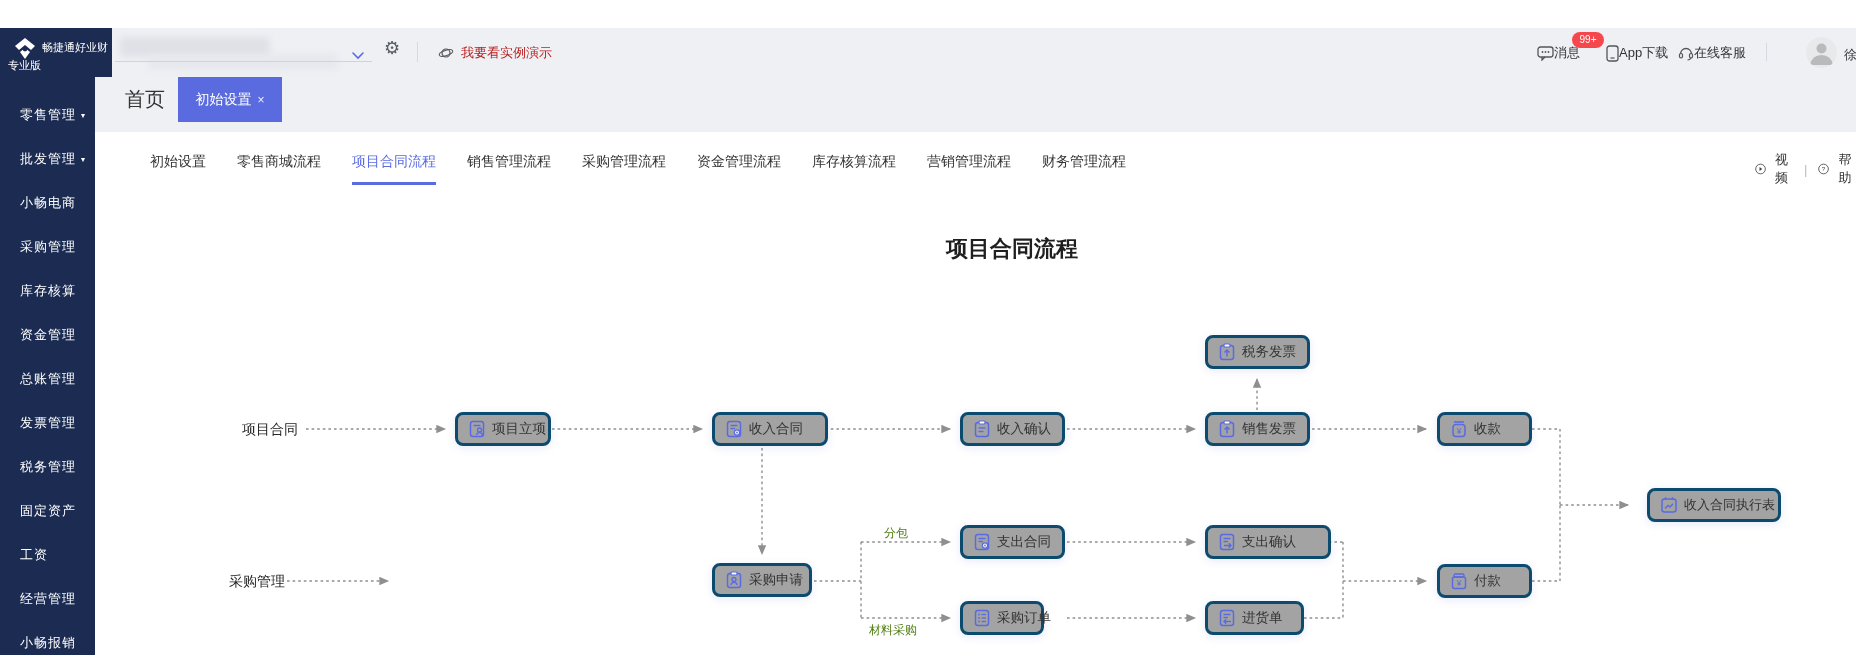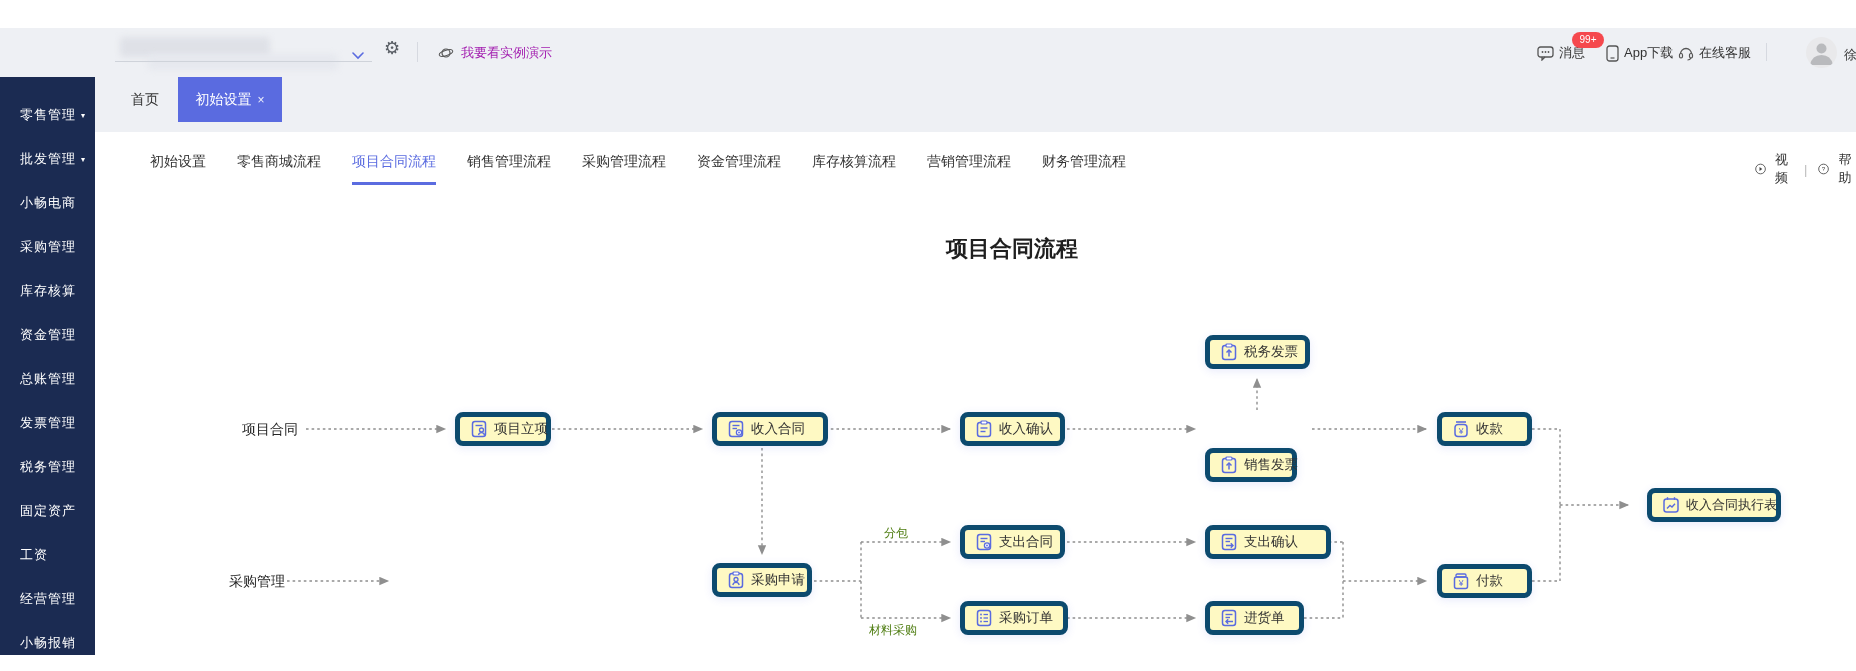--- a/index.html
+++ b/index.html
@@ -12,33 +12,33 @@
   .logo-block { position:absolute; left:0; top:28px; width:112px; height:49px; background:#1b2b52; color:#fff; z-index:5; }
   .logo-icon { position:absolute; left:12px; top:8px; }
   .brand-name { position:absolute; left:42px; top:12px; font-size:11px; white-space:nowrap; }
   .brand-edition { position:absolute; left:8px; top:30px; font-size:11px; }
 
   .blur-blob { position:absolute; border-radius:4px; filter:blur(3px); }
   .org-underline { position:absolute; left:115px; top:61px; width:257px; border-bottom:1px solid #cfd3da; }
   .hdr-chevron { position:absolute; left:352px; top:46px; }
   .hdr-gear { position:absolute; left:384px; top:37px; font-size:18px; color:#5a5f66; cursor:pointer; }
   .hdr-div1 { position:absolute; left:417px; top:42px; width:1px; height:20px; background:#d6d9e0; }
-  .demo-link { position:absolute; left:438px; top:44px; display:flex; align-items:center; gap:7px; font-size:13px; color:#a21caf; cursor:pointer; }
-
-  .hdr-right-item { position:absolute; top:44px; display:flex; align-items:center; gap:5px; font-size:13px; color:#333; cursor:pointer; }
+  .demo-link { position:absolute; left:438px; top:44px; display:flex; align-items:center; gap:7px; font-size:13px; color:#b91c1c; cursor:pointer; }
+
+  .hdr-right-item { position:absolute; top:44px; display:flex; align-items:center; font-size:13px; color:#333; cursor:pointer; }
   .msg-badge { position:absolute; left:1572px; top:32px; min-width:32px; height:16px; background:#f5484d; color:#fff;
                border-radius:9px; font-size:10px; line-height:16px; text-align:center; padding:0 5px; z-index:6; }
   .hdr-div2 { position:absolute; left:1766px; top:43px; width:1px; height:18px; background:#d6d9e0; }
   .avatar { position:absolute; left:1806px; top:37px; width:31px; height:31px; border-radius:50%; background:#e9e9eb; overflow:hidden; }
   .username { position:absolute; left:1844px; top:46px; font-size:13px; color:#333; white-space:nowrap; }
 
   
   .tabstrip { position:absolute; left:95px; top:77px; width:1761px; height:55px; background:#eef0f4; }
   .tab-home { position:absolute; left:112px; top:77px; width:66px; height:45px; display:flex; align-items:center; justify-content:center;
-              font-size:14px; color:#333; cursor:pointer; }
+              font-size:20px; color:#333; cursor:pointer; }
   .tab-active { position:absolute; left:178px; top:77px; width:104px; height:45px; background:#5a6be0; color:#fff;
                 display:flex; align-items:center; justify-content:center; gap:6px; font-size:14px; cursor:pointer; }
   .tab-close { font-size:12px; opacity:.9; cursor:pointer; }
 
   
   .sidebar { position:absolute; left:0; top:77px; width:95px; height:578px; background:#1b2b52; padding-top:16px; z-index:4; }
   .side-item { height:44px; display:flex; align-items:center; padding-left:20px; color:#fff; font-size:13px;
                letter-spacing:1px; cursor:pointer; white-space:nowrap; }
   .caret { font-size:8px; margin-left:5px; color:#fff; }
 
@@ -46,34 +46,45 @@
   .panel { position:absolute; left:110px; top:132px; width:1746px; height:539px; background:#fff; border-radius:8px 0 0 0; }
   .nav-row { position:absolute; left:40px; top:21px; display:flex; gap:31px; }
   .nav-item { font-size:14px; color:#333; padding-bottom:11px; cursor:pointer; white-space:nowrap; }
   .nav-item.active { color:#5b6ce0; border-bottom:3px solid #5b6ce0; }
   .panel-links { position:absolute; left:1755px; top:151px; display:flex; align-items:center; gap:9px; font-size:13px; color:#333; z-index:5; }
   .plinks-div { color:#bbb; margin:0 2px; }
 
   .flow-title { position:absolute; left:892px; top:234px; width:240px; text-align:center; font-size:22px; font-weight:600; color:#1f1f1f; }
 
   
-  .node { position:absolute; height:34px; background:#fef9c3; border:5px solid #0c4a6e; border-radius:8px;
+  .node { position:absolute; height:34px; background:#a3a3a3; border:3px solid #0c4a6e; border-radius:8px;
           box-shadow:0 2px 8px rgba(90,107,224,.14); display:flex; align-items:center; gap:6px;
           padding:0 10px; font-size:13.5px; color:#333; white-space:nowrap; cursor:pointer; z-index:3; }
   .node svg { flex:0 0 auto; }
   .lane-label { position:absolute; font-size:14px; color:#262626; z-index:3; }
   .branch-label { position:absolute; font-size:12px; color:#4d7c0f; z-index:3; }
   .wires { position:absolute; left:0; top:0; z-index:2; pointer-events:none; }
 </style>
 </head>
 <body>
 
 <div id="app">
 
   <div class="header"></div>
+  <div class="logo-block">
+    <span class="logo-icon">
+      <svg width="26" height="26" viewBox="0 0 26 26">
+          <path d="M13 2 L23 10 L19 14 L13 9 L7 14 L3 10 Z" fill="#fff"></path>
+          <path d="M13 12 L18 16 L13 23 L8 16 Z" fill="#fff"></path>
+          <circle cx="13" cy="13" r="2.4" fill="#1b2b52"></circle>
+        </svg>
+    </span>
+    <span class="brand-name">畅捷通好业财</span>
+    <span class="brand-edition">专业版</span>
+  </div>
 
   <div class="blur-blob" style="left:120px; top:37px; width:150px; height:20px; background:#dfe1e7;"></div>
   <div class="blur-blob" style="left:148px; top:54px; width:190px; height:16px; background:#e6e8ee;"></div>
   <div class="org-underline"></div>
   <span class="hdr-chevron">
     <svg width="12" height="8" viewBox="0 0 12 8">
         <polyline points="1,1 6,6 11,1" fill="none" stroke="#5a6be0" stroke-width="1.6" stroke-linecap="round"></polyline>
       </svg>
   </span>
   <span class="hdr-gear">⚙</span>
@@ -268,21 +279,21 @@
   <div class="node" style="left:960px; top:412px; width:105px;">
     <svg width="18" height="18" viewBox="0 0 18 18">
         <rect x="2.5" y="2.5" width="13" height="14" rx="2.5" fill="none" stroke="#5a6be0" stroke-width="1.5"></rect>
         <rect x="6" y="1" width="6" height="3" rx="1" fill="#fff" stroke="#5a6be0" stroke-width="1.2"></rect>
         <line x1="5.5" y1="8" x2="12.5" y2="8" stroke="#5a6be0" stroke-width="1.4"></line>
         <line x1="5.5" y1="11.5" x2="10.5" y2="11.5" stroke="#5a6be0" stroke-width="1.4"></line>
       </svg>
     <span>收入确认</span>
   </div>
 
-  <div class="node" style="left:1205px; top:412px; width:92px;margin-top:36px;">
+  <div class="node" style="left:1205px; top:412px; width:105px;">
     <svg width="18" height="18" viewBox="0 0 18 18">
         <rect x="2.5" y="2.5" width="13" height="14" rx="2.5" fill="none" stroke="#5a6be0" stroke-width="1.5"></rect>
         <rect x="6" y="1" width="6" height="3" rx="1" fill="#fff" stroke="#5a6be0" stroke-width="1.2"></rect>
         <line x1="9" y1="13.5" x2="9" y2="7" stroke="#5a6be0" stroke-width="1.5"></line>
         <path d="M6.5 9.5 L9 7 L11.5 9.5" fill="none" stroke="#5a6be0" stroke-width="1.5"></path>
       </svg>
     <span>销售发票</span>
   </div>
 
   <div class="node" style="left:1205px; top:335px; width:105px;">
@@ -338,21 +349,21 @@
   <div class="node" style="left:1205px; top:525px; width:126px;">
     <svg width="18" height="18" viewBox="0 0 18 18">
         <rect x="2.5" y="1.5" width="13" height="15" rx="2.5" fill="none" stroke="#5a6be0" stroke-width="1.5"></rect>
         <line x1="5.5" y1="5.5" x2="12.5" y2="5.5" stroke="#5a6be0" stroke-width="1.4"></line>
         <line x1="5.5" y1="8.5" x2="10" y2="8.5" stroke="#5a6be0" stroke-width="1.4"></line>
         <path d="M6 12.5 H13 M10.8 10.3 L13 12.5 L10.8 14.7" fill="none" stroke="#5a6be0" stroke-width="1.4"></path>
       </svg>
     <span>支出确认</span>
   </div>
 
-  <div class="node" style="left:960px; top:601px; width:108px;">
+  <div class="node" style="left:960px; top:601px; width:84px;">
     <svg width="18" height="18" viewBox="0 0 18 18">
         <rect x="2.5" y="1.5" width="13" height="15" rx="2.5" fill="none" stroke="#5a6be0" stroke-width="1.5"></rect>
         <circle cx="6" cy="5.5" r="0.9" fill="#5a6be0"></circle>
         <circle cx="6" cy="9" r="0.9" fill="#5a6be0"></circle>
         <circle cx="6" cy="12.5" r="0.9" fill="#5a6be0"></circle>
         <line x1="8.5" y1="5.5" x2="13" y2="5.5" stroke="#5a6be0" stroke-width="1.3"></line>
         <line x1="8.5" y1="9" x2="13" y2="9" stroke="#5a6be0" stroke-width="1.3"></line>
         <line x1="8.5" y1="12.5" x2="13" y2="12.5" stroke="#5a6be0" stroke-width="1.3"></line>
       </svg>
     <span>采购订单</span>

